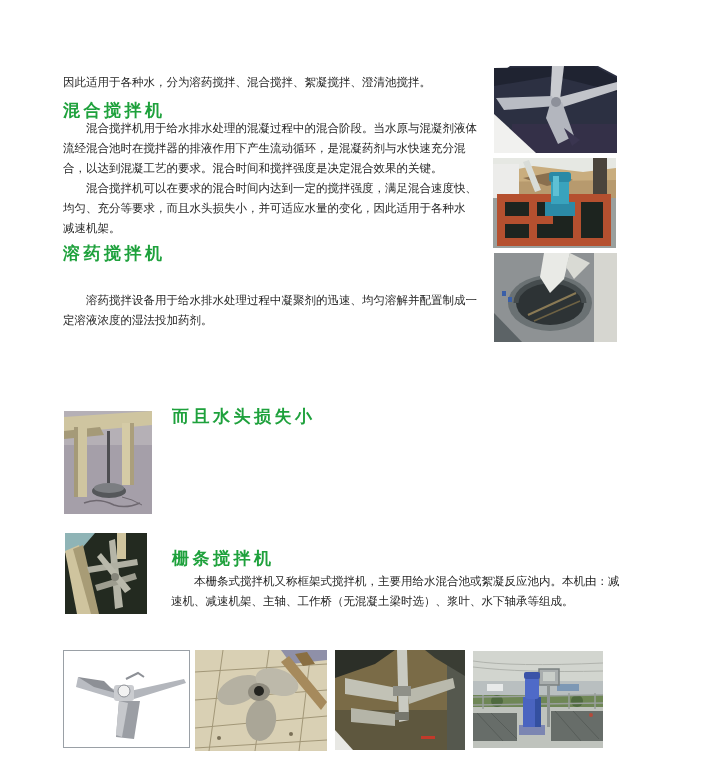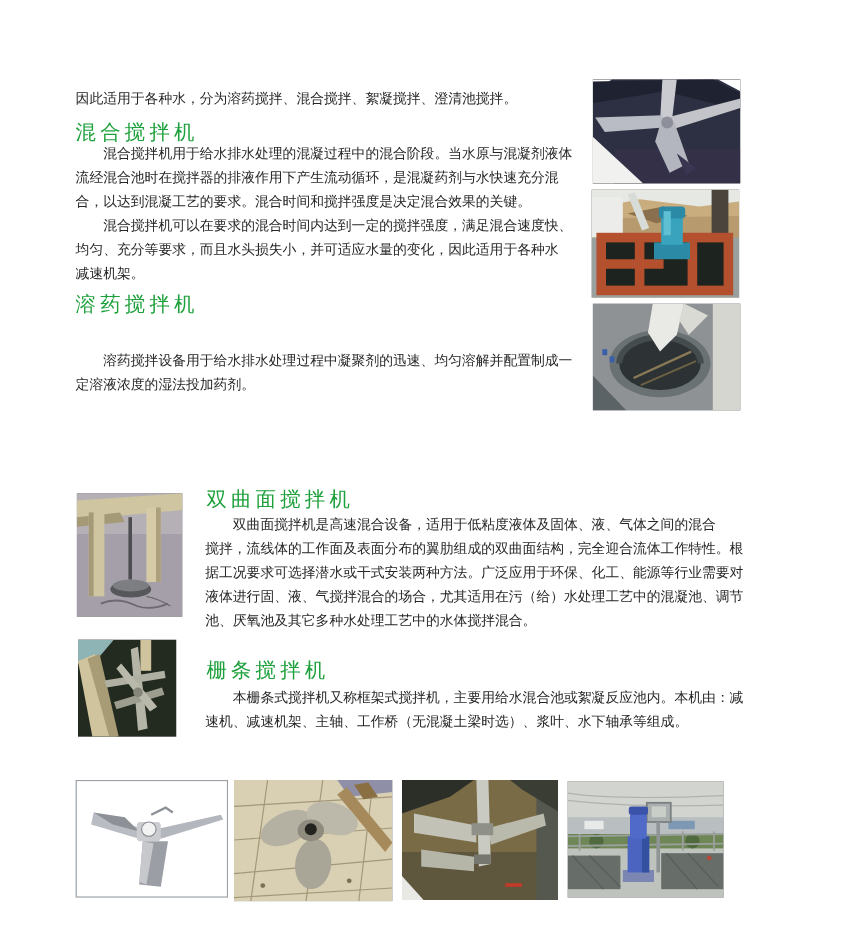--- a/index.html
+++ b/index.html
@@ -8,21 +8,21 @@
     position:relative; width:718px; height:776px; margin:0 auto;
     background:#ffffff; overflow:hidden;
     font-family:"DejaVu Sans", sans-serif;
   }
   .title {
     position:absolute; left:63px; top:27px;
     font-size:26px; font-weight:bold; color:var(--title-blue,#1463b0);
     letter-spacing:0.5px; white-space:pre;
   }
   .heading {
-    position:absolute; font-size:17px; font-weight:normal;
+    position:absolute; font-size:17px; font-weight:bold;
     color:var(--heading-green,#1ea13c); letter-spacing:3.5px; white-space:pre;
   }
   .body-text {
     position:absolute; font-size:11.5px; line-height:20px;
     color:#262626; white-space:pre;
   }
   .intro        { left:63px;  top:72px;  }
   .h-mixing     { left:63px;  top:99px;  }
   .p-mixing     { left:63px;  top:118px; }
   .h-dissolving { left:63px;  top:242px; }
@@ -60,26 +60,21 @@
 合，以达到混凝工艺的要求。混合时间和搅拌强度是决定混合效果的关键。
 　　混合搅拌机可以在要求的混合时间内达到一定的搅拌强度，满足混合速度快、
 均匀、充分等要求，而且水头损失小，并可适应水量的变化，因此适用于各种水
 减速机架。</div>
 
   <h2 class="heading h-dissolving">溶药搅拌机</h2>
   <div class="body-text p-dissolving">　　溶药搅拌设备用于给水排水处理过程中凝聚剂的迅速、均匀溶解并配置制成一
 定溶液浓度的湿法投加药剂。</div>
 
 
-  <h2 class="heading h-hyper">双曲面搅拌机</h2>
-  <div class="body-text p-hyper">　　双曲面搅拌机是高速混合设备，适用于低粘度液体及固体、液、气体之间的混合
-搅拌，流线体的工作面及表面分布的翼肋组成的双曲面结构，完全迎合流体工作特性。根
-据工况要求可选择潜水或干式安装两种方法。广泛应用于环保、化工、能源等行业需要对
-液体进行固、液、气搅拌混合的场合，尤其适用在污（给）水处理工艺中的混凝池、调节
-池、厌氧池及其它多种水处理工艺中的水体搅拌混合。</div>
+  <h2 class="heading h-hyper">而且水头损失小</h2>
 
   <h2 class="heading h-grid">栅条搅拌机</h2>
   <div class="body-text p-grid">　　本栅条式搅拌机又称框架式搅拌机，主要用给水混合池或絮凝反应池内。本机由：减
 速机、减速机架、主轴、工作桥（无混凝土梁时选）、浆叶、水下轴承等组成。</div>
 
   <div class="photo ph-r1">
     <svg viewBox="0 0 123 87" preserveAspectRatio="none">
       <rect width="123" height="87" fill="#2c3042"></rect>
       <polygon points="0,0 16,0 0,12" fill="#ffffff"></polygon>
       <polygon points="104,0 123,0 123,10" fill="#ffffff"></polygon>

